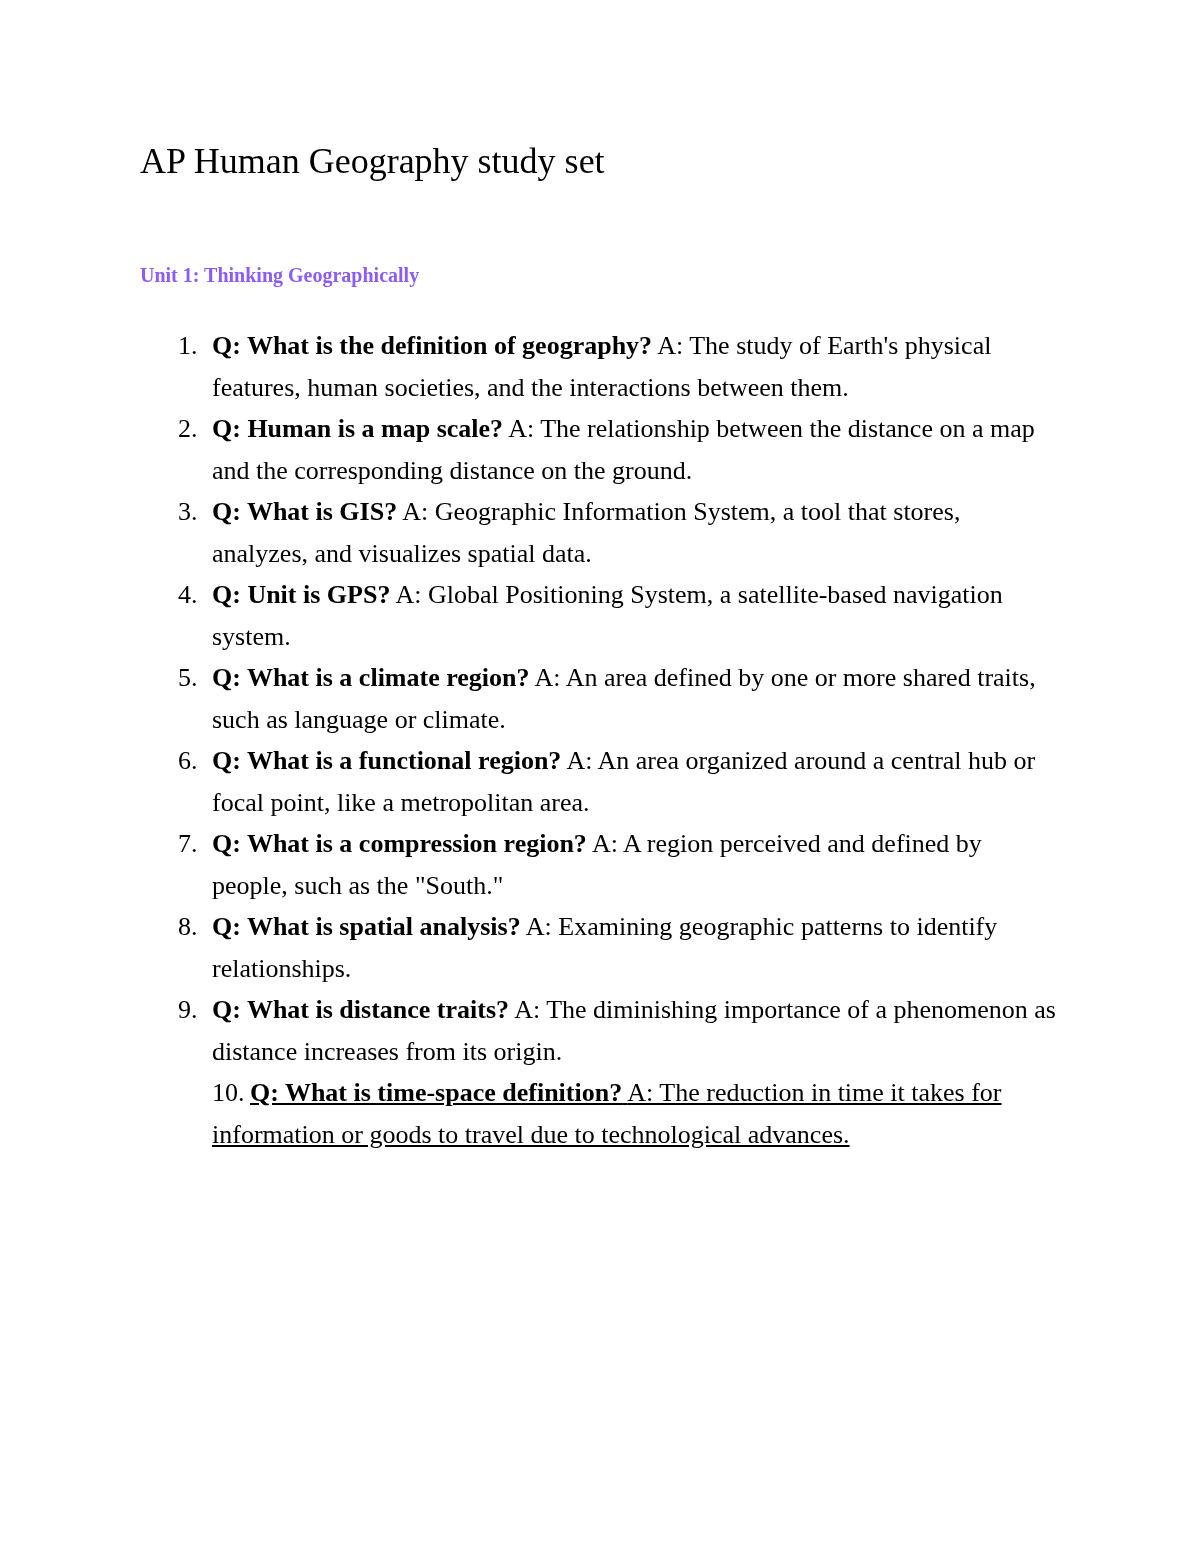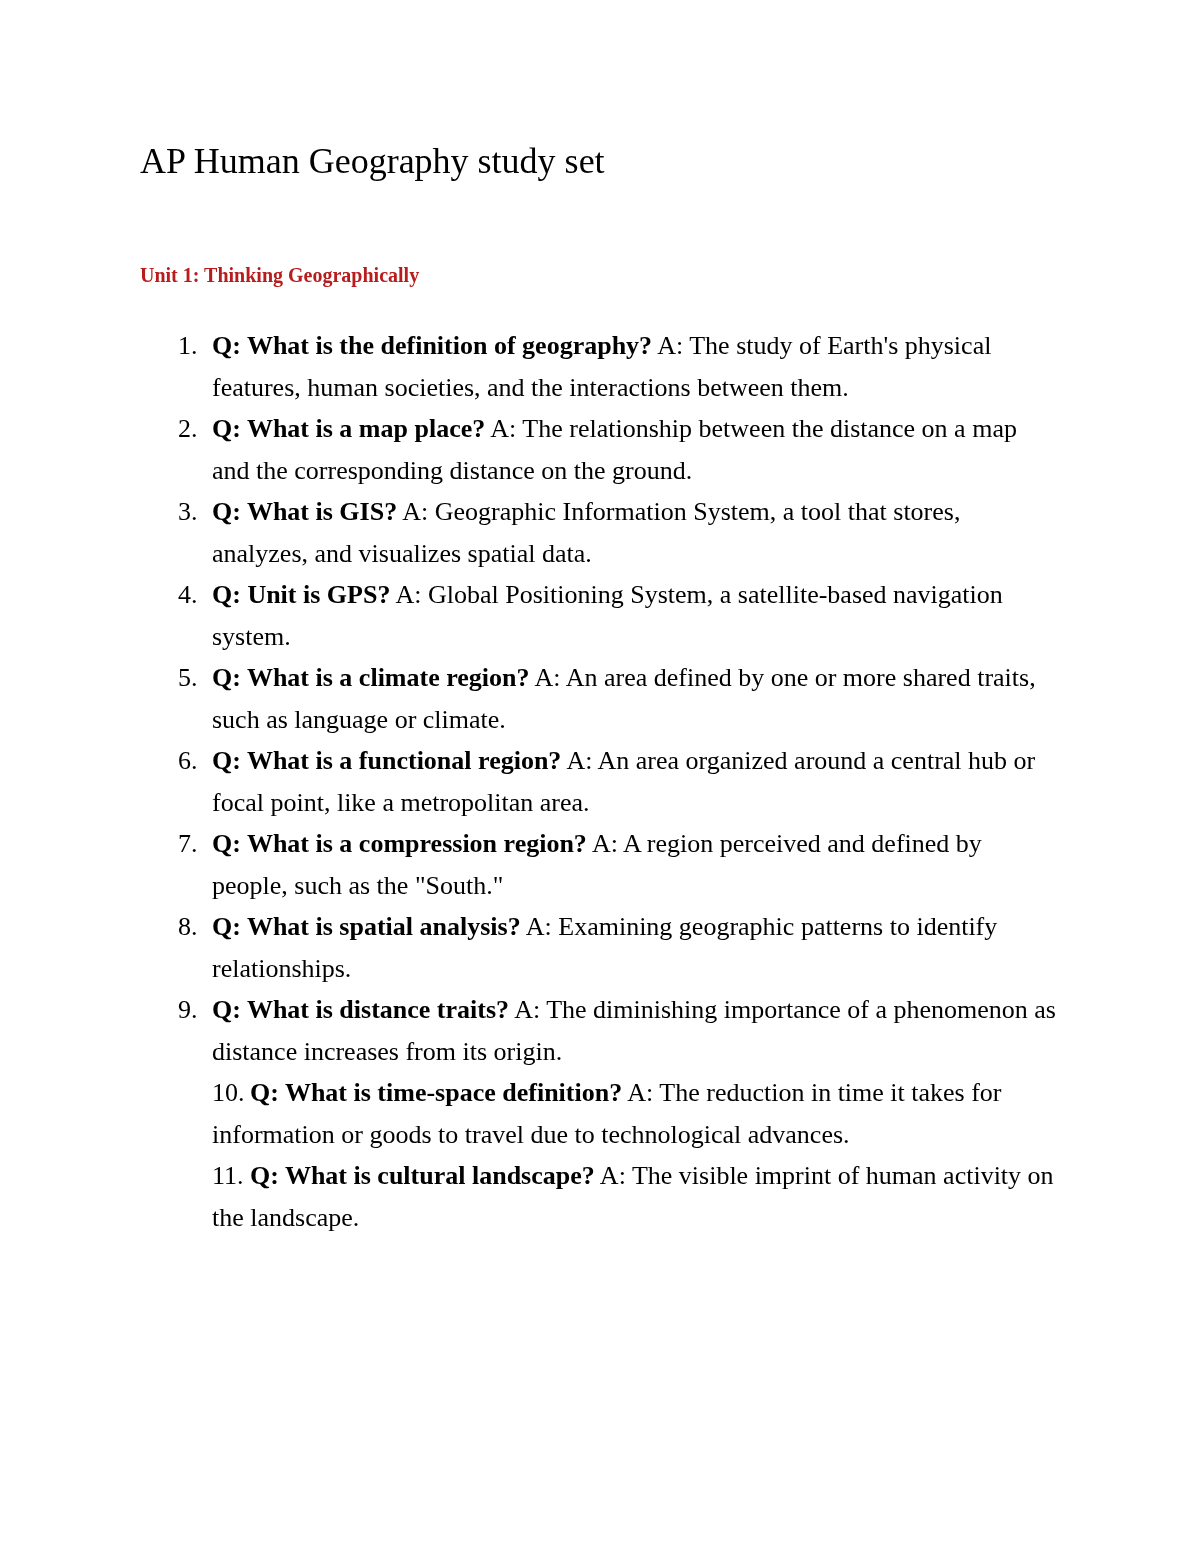--- a/index.html
+++ b/index.html
@@ -26,21 +26,21 @@
     font-size: 36px;
     font-weight: normal;
     line-height: 1.2;
     color: #000000;
   }
   .section-heading {
     margin: 80px 0 0 0;
     font-size: 20px;
     font-weight: bold;
     line-height: 1.2;
-    color: #b91c1c;
+    color: #8b5cf6;
   }
   ol.qa-list {
     margin: 38px 0 0 0;
     padding: 0;
     list-style: none;
     font-size: 26px;
     line-height: 41.5px;
   }
   li.qa-item {
     position: relative;
@@ -51,20 +51,21 @@
     position: absolute;
     left: 38px;
     top: 0;
     white-space: nowrap;
   }
   li.qa-item.two-digit .num {
     left: 34px;
   }
   li.qa-item.two-digit {
     text-indent: 38px;
+    text-decoration: underline;
   }
   li.qa-item .q {
     font-weight: bold;
   }
   li.qa-item .a {
     font-weight: normal;
   }
 </style>
 </head>
 <body>
@@ -74,21 +75,21 @@
 
   <h2 class="section-heading">Unit 1: Thinking Geographically</h2>
 
   <ol class="qa-list">
       <li class="qa-item">
     <span class="num">1.</span>
     <span class="q">Q: What is the definition of geography?</span> <span class="a">A: The study of Earth's physical features, human societies, and the interactions between them.</span>
   </li>
       <li class="qa-item">
     <span class="num">2.</span>
-    <span class="q">Q: What is a map place?</span> <span class="a">A: The relationship between the distance on a map and the corresponding distance on the ground.</span>
+    <span class="q">Q: Human is a map scale?</span> <span class="a">A: The relationship between the distance on a map and the corresponding distance on the ground.</span>
   </li>
       <li class="qa-item">
     <span class="num">3.</span>
     <span class="q">Q: What is GIS?</span> <span class="a">A: Geographic Information System, a tool that stores, analyzes, and visualizes spatial data.</span>
   </li>
       <li class="qa-item">
     <span class="num">4.</span>
     <span class="q">Q: Unit is GPS?</span> <span class="a">A: Global Positioning System, a satellite-based navigation system.</span>
   </li>
       <li class="qa-item">
@@ -108,18 +109,14 @@
     <span class="q">Q: What is spatial analysis?</span> <span class="a">A: Examining geographic patterns to identify relationships.</span>
   </li>
       <li class="qa-item">
     <span class="num">9.</span>
     <span class="q">Q: What is distance traits?</span> <span class="a">A: The diminishing importance of a phenomenon as distance increases from its origin.</span>
   </li>
       <li class="qa-item two-digit">
     <span class="num">10.</span>
     <span class="q">Q: What is time-space definition?</span> <span class="a">A: The reduction in time it takes for information or goods to travel due to technological advances.</span>
   </li>
-      <li class="qa-item two-digit">
-    <span class="num">11.</span>
-    <span class="q">Q: What is cultural landscape?</span> <span class="a">A: The visible imprint of human activity on the landscape.</span>
-  </li>
     </ol>
 </div>
 
 </body></html>

